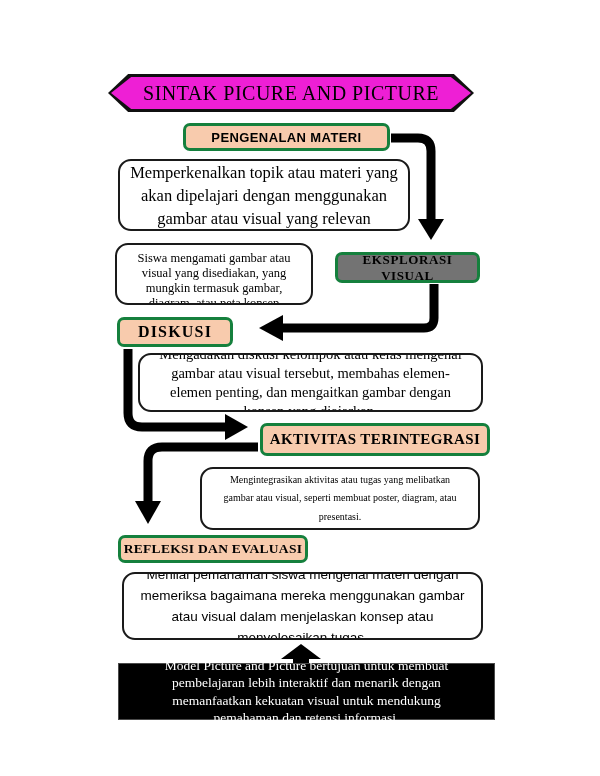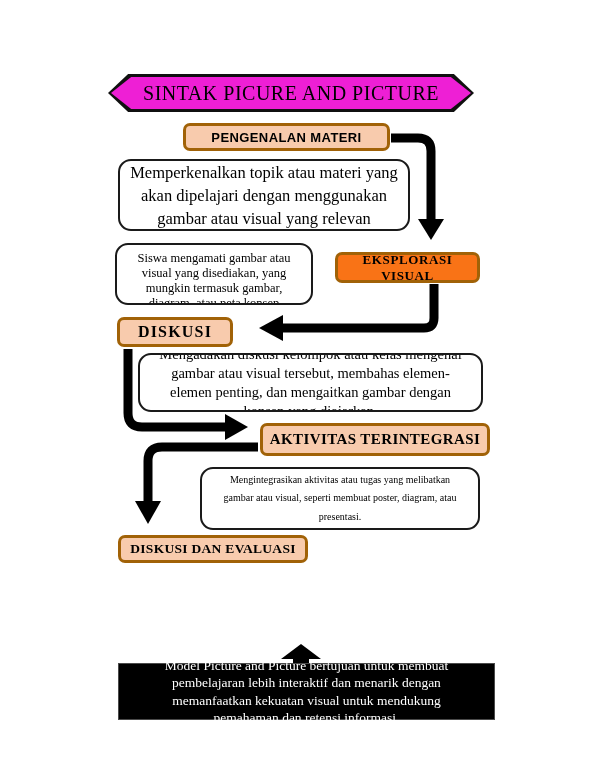--- a/index.html
+++ b/index.html
@@ -6,21 +6,21 @@
   #page{position:relative;width:600px;height:776px;background:#ffffff;overflow:hidden;
         font-family:"Liberation Serif",serif;color:#000;}
   
   .banner-outer{position:absolute;left:108px;top:74px;width:366px;height:38px;background:#101010;
     clip-path:polygon(0 50%,5.5% 0,94.5% 0,100% 50%,94.5% 100%,5.5% 100%);}
   .banner-inner{position:absolute;left:3px;top:3px;width:360px;height:32px;
     clip-path:polygon(0 50%,5.6% 0,94.4% 0,100% 50%,94.4% 100%,5.6% 100%);
     display:flex;align-items:center;justify-content:center;}
   .banner-text{font-family:"Liberation Serif",serif;font-size:20px;color:#000000;letter-spacing:.5px;}
   
-  .step{position:absolute;border:3px solid #a16207;border-radius:7px;
+  .step{position:absolute;border:3px solid #15803d;border-radius:7px;
     display:flex;align-items:center;justify-content:center;box-sizing:border-box;
     font-weight:bold;text-align:center;}
   #step-pengenalan{left:183px;top:123px;width:207px;height:28px;
     font-family:"Liberation Sans",sans-serif;font-size:13px;letter-spacing:.4px;}
   #step-eksplorasi{left:335px;top:252px;width:145px;height:31px;font-size:13px;letter-spacing:.6px;}
   #step-diskusi{left:117px;top:317px;width:116px;height:30px;font-size:16px;letter-spacing:1.2px;}
   #step-aktivitas{left:260px;top:423px;width:230px;height:33px;font-size:15px;letter-spacing:.4px;}
   #step-refleksi{left:118px;top:535px;width:190px;height:28px;font-size:13.5px;letter-spacing:.3px;}
   
   .desc{position:absolute;border:2px solid #1a1a1a;border-radius:13px;background:#fff;
@@ -64,31 +64,31 @@
 
   <div class="banner-outer">
     <div class="banner-inner" style="background:#EE1FD5;">
       <span class="banner-text">SINTAK PICURE AND PICTURE</span>
     </div>
   </div>
 
   <div class="step" id="step-pengenalan" style="background:#F8CBAD;">
     <span>PENGENALAN MATERI</span>
   </div>
-  <div class="step" id="step-eksplorasi" style="background:#f97316;">
+  <div class="step" id="step-eksplorasi" style="background:#737373;">
     <span>EKSPLORASI VISUAL</span>
   </div>
   <div class="step" id="step-aktivitas" style="background:#F8CBAD;">
     <span>AKTIVITAS TERINTEGRASI</span>
   </div>
   <div class="step" id="step-diskusi" style="background:#F8CBAD;">
     <span>DISKUSI</span>
   </div>
   <div class="step" id="step-refleksi" style="background:#F8CBAD;">
-    <span>DISKUSI DAN EVALUASI</span>
+    <span>REFLEKSI DAN EVALUASI</span>
   </div>
 
   <div class="desc" id="desc-pengenalan">
     <div class="desc-inner">
         <span>Memperkenalkan topik atau materi yang akan dipelajari dengan menggunakan gambar atau visual yang relevan</span>
       </div>
   </div>
   <div class="desc" id="desc-eksplorasi">
     <div class="desc-inner">
         <span>Siswa mengamati gambar atau visual yang disediakan, yang mungkin termasuk gambar, diagram, atau peta konsep</span>
@@ -97,18 +97,23 @@
   <div class="desc" id="desc-diskusi">
     <div class="desc-inner">
         <span>Mengadakan diskusi kelompok atau kelas mengenai gambar atau visual tersebut, membahas elemen-elemen penting, dan mengaitkan gambar dengan konsep yang diajarkan.</span>
       </div>
   </div>
   <div class="desc" id="desc-aktivitas">
     <div class="desc-inner">
         <span>Mengintegrasikan aktivitas atau tugas yang melibatkan gambar atau visual, seperti membuat poster, diagram, atau presentasi.</span>
       </div>
   </div>
+  <div class="desc" id="desc-refleksi">
+    <div class="desc-inner">
+        <span>Menilai pemahaman siswa mengenai materi dengan memeriksa bagaimana mereka menggunakan gambar atau visual dalam menjelaskan konsep atau menyelesaikan tugas.</span>
+      </div>
+  </div>
 
   <div id="footer-box">
     <span>Model Picture and Picture bertujuan untuk membuat pembelajaran lebih interaktif dan menarik dengan memanfaatkan kekuatan visual untuk mendukung pemahaman dan retensi informasi.</span>
   </div>
 
 </div>
 
 </body></html>

